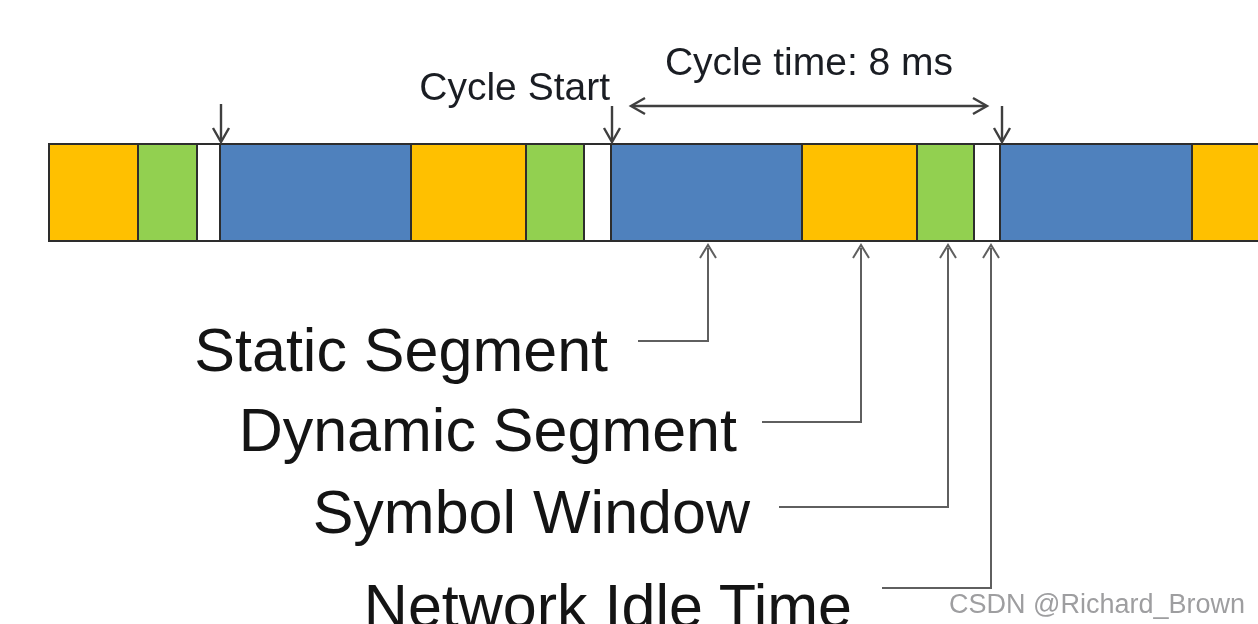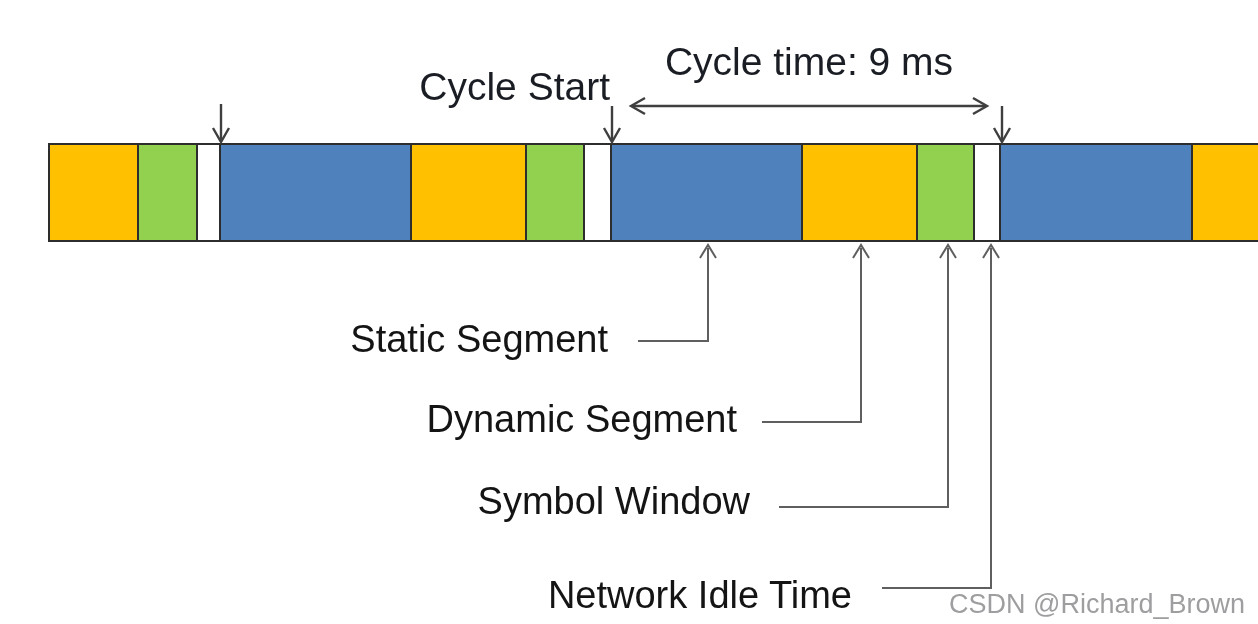--- a/index.html
+++ b/index.html
@@ -39,21 +39,21 @@
     font-size: 39px;
     line-height: 1.0;
     white-space: nowrap;
   }
   .lbl-cycle-start { right: 648px; top: 67px; margin-left: 44px; }
   .lbl-cycle-time  { left: 630px; top: 42px; width: 358px; text-align: center; }
 
   .calloutlabel {
     position: absolute;
     color: #141414;
-    font-size: 38px;
+    font-size: 61px;
     line-height: 1.0;
     white-space: nowrap;
     text-align: right;
   }
   .lbl-static  { right: 650px; top: 320px; }
   .lbl-dynamic { right: 521px; top: 400px; }
   .lbl-symbol  { right: 508px; top: 482px; }
   .lbl-network { right: 406px; top: 576px; text-align: center; }
 
   .watermark {
@@ -91,21 +91,21 @@
       <div class="seg" style="width: 191px; background: rgb(79, 129, 189);"></div>
       <div class="seg" style="width: 115px; background: rgb(255, 192, 0);"></div>
       <div class="seg" style="width: 57px; background: rgb(146, 208, 80);"></div>
       <div class="seg" style="width: 26px; background: rgb(255, 255, 255);"></div>
       <div class="seg" style="width: 192px; background: rgb(79, 129, 189);"></div>
       <div class="seg" style="width: 67px; background: rgb(255, 192, 0);"></div>
     </div>
 
   <div class="toplabel lbl-cycle-start">Cycle Start</div>
 
-  <div class="toplabel lbl-cycle-time">Cycle time: 9 ms</div>
+  <div class="toplabel lbl-cycle-time">Cycle time: 8 ms</div>
 
   <div class="calloutlabel lbl-static">Static Segment</div>
 
   <div class="calloutlabel lbl-symbol">Symbol Window</div>
 
   <div class="calloutlabel lbl-dynamic">Dynamic Segment</div>
 
   <div class="calloutlabel lbl-network">Network Idle Time</div>
 
   <div class="watermark">CSDN @Richard_Brown</div>

